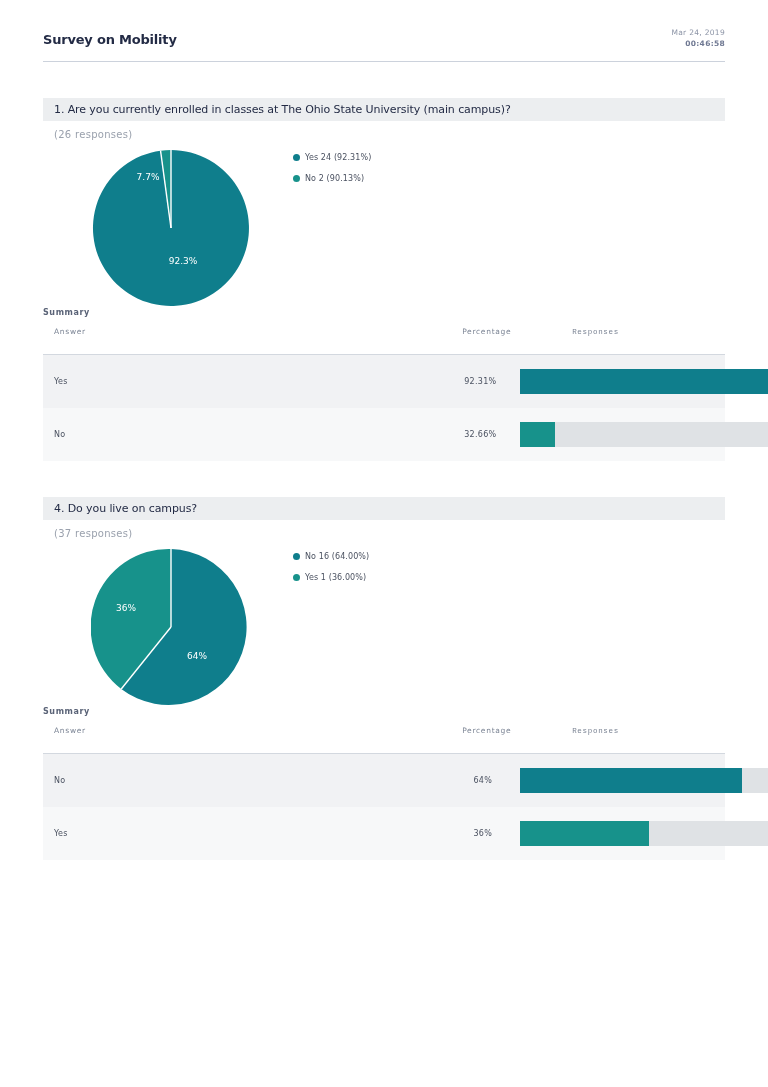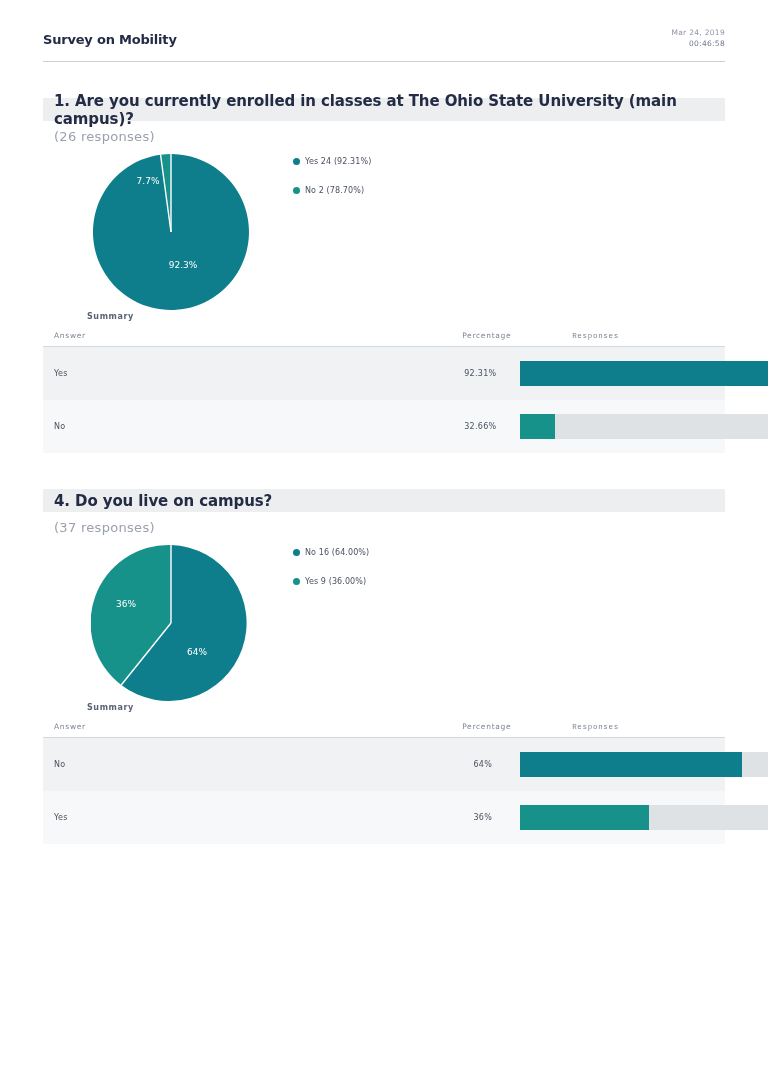--- a/index.html
+++ b/index.html
@@ -43,44 +43,44 @@
   }
   .header-stamp {
     text-align: right;
     font-size: 7.5px;
     line-height: 10.5px;
     color: #8c94a6;
     letter-spacing: 0.3px;
     padding-bottom: 3px;
   }
   .header-stamp .stamp-time {
-    font-weight: normal;
+    font-weight: bold;
     color: #6f7892;
   }
 
   
   .question-block { margin: 0 43px; }
   .q1-spacer { height: 36px; }
   .q2-spacer { height: 36px; }
 
   .question-bar {
     background: #eceef0;
     height: 23px;
     display: flex;
     align-items: center;
     padding-left: 11px;
   }
   .question-bar .q-text {
-    font-size: 15px;
-    font-weight: bold;
+    font-size: 11px;
+    font-weight: normal;
     color: #232b45;
     letter-spacing: -0.1px;
   }
   .responses-count {
-    font-size: 13px;
+    font-size: 10px;
     color: #9aa1ad;
     letter-spacing: 0.3px;
     padding: 8px 0 0 11px;
   }
 
   
   .chart-row {
     display: flex;
     align-items: flex-start;
     padding-top: 8px;
@@ -96,21 +96,21 @@
   .pie-label {
     font-family: "DejaVu Sans", "Liberation Sans", sans-serif;
     font-size: 9px;
     fill: #ffffff;
   }
 
   .legend {
     padding-top: 5px;
     display: flex;
     flex-direction: column;
-    gap: 20px;
+    gap: 12px;
   }
   .legend-item {
     display: flex;
     align-items: center;
     gap: 5px;
   }
   .legend-dot {
     width: 7px;
     height: 7px;
     border-radius: 50%;
@@ -123,34 +123,33 @@
     white-space: nowrap;
   }
 
   
   .summary-label {
     font-size: 8px;
     font-weight: bold;
     color: #5a6377;
     letter-spacing: 0.6px;
     padding-bottom: 7px;
-    margin-left: 44px;
   }
   .summary-table {
     width: 100%;
     border-collapse: collapse;
     table-layout: fixed;
   }
   .summary-table th {
     font-size: 7.5px;
     font-weight: normal;
     color: #7b8494;
     letter-spacing: 0.7px;
     text-align: left;
-    padding: 3px 0 6px 0;
+    padding: 3px 0 18px 0;
     border-bottom: 1px solid #d3d8df;
     background: #ffffff;
   }
   .summary-table td {
     font-size: 8px;
     color: #4a5160;
     letter-spacing: 0.3px;
     height: 25px;
     vertical-align: middle;
     padding: 14px;
@@ -213,21 +212,21 @@
           <text class="pie-label" x="57" y="32" text-anchor="middle">7.7%</text>
         </svg>
       </div>
       <div class="legend">
         <div class="legend-item">
           <span class="legend-dot" style="background:#0f7e8c"></span>
           <span class="legend-text">Yes 24 (92.31%)</span>
         </div>
         <div class="legend-item">
           <span class="legend-dot" style="background:#17928b"></span>
-          <span class="legend-text">No 2 (78.70%)</span>
+          <span class="legend-text">No 2 (90.13%)</span>
         </div>
       </div>
     </div>
 
     <div class="summary-label">Summary</div>
     <table class="summary-table">
       <thead>
         <tr>
           <th class="col-answer">Answer</th>
           <th class="col-pct" colspan="2">Percentage</th>
@@ -280,21 +279,21 @@
           <text class="pie-label" x="35" y="64" text-anchor="middle">36%</text>
         </svg>
       </div>
       <div class="legend">
         <div class="legend-item">
           <span class="legend-dot" style="background:#0f7e8c"></span>
           <span class="legend-text">No 16 (64.00%)</span>
         </div>
         <div class="legend-item">
           <span class="legend-dot" style="background:#17928b"></span>
-          <span class="legend-text">Yes 9 (36.00%)</span>
+          <span class="legend-text">Yes 1 (36.00%)</span>
         </div>
       </div>
     </div>
 
     <div class="summary-label">Summary</div>
     <table class="summary-table">
       <thead>
         <tr>
           <th class="col-answer">Answer</th>
           <th class="col-pct" colspan="2">Percentage</th>

